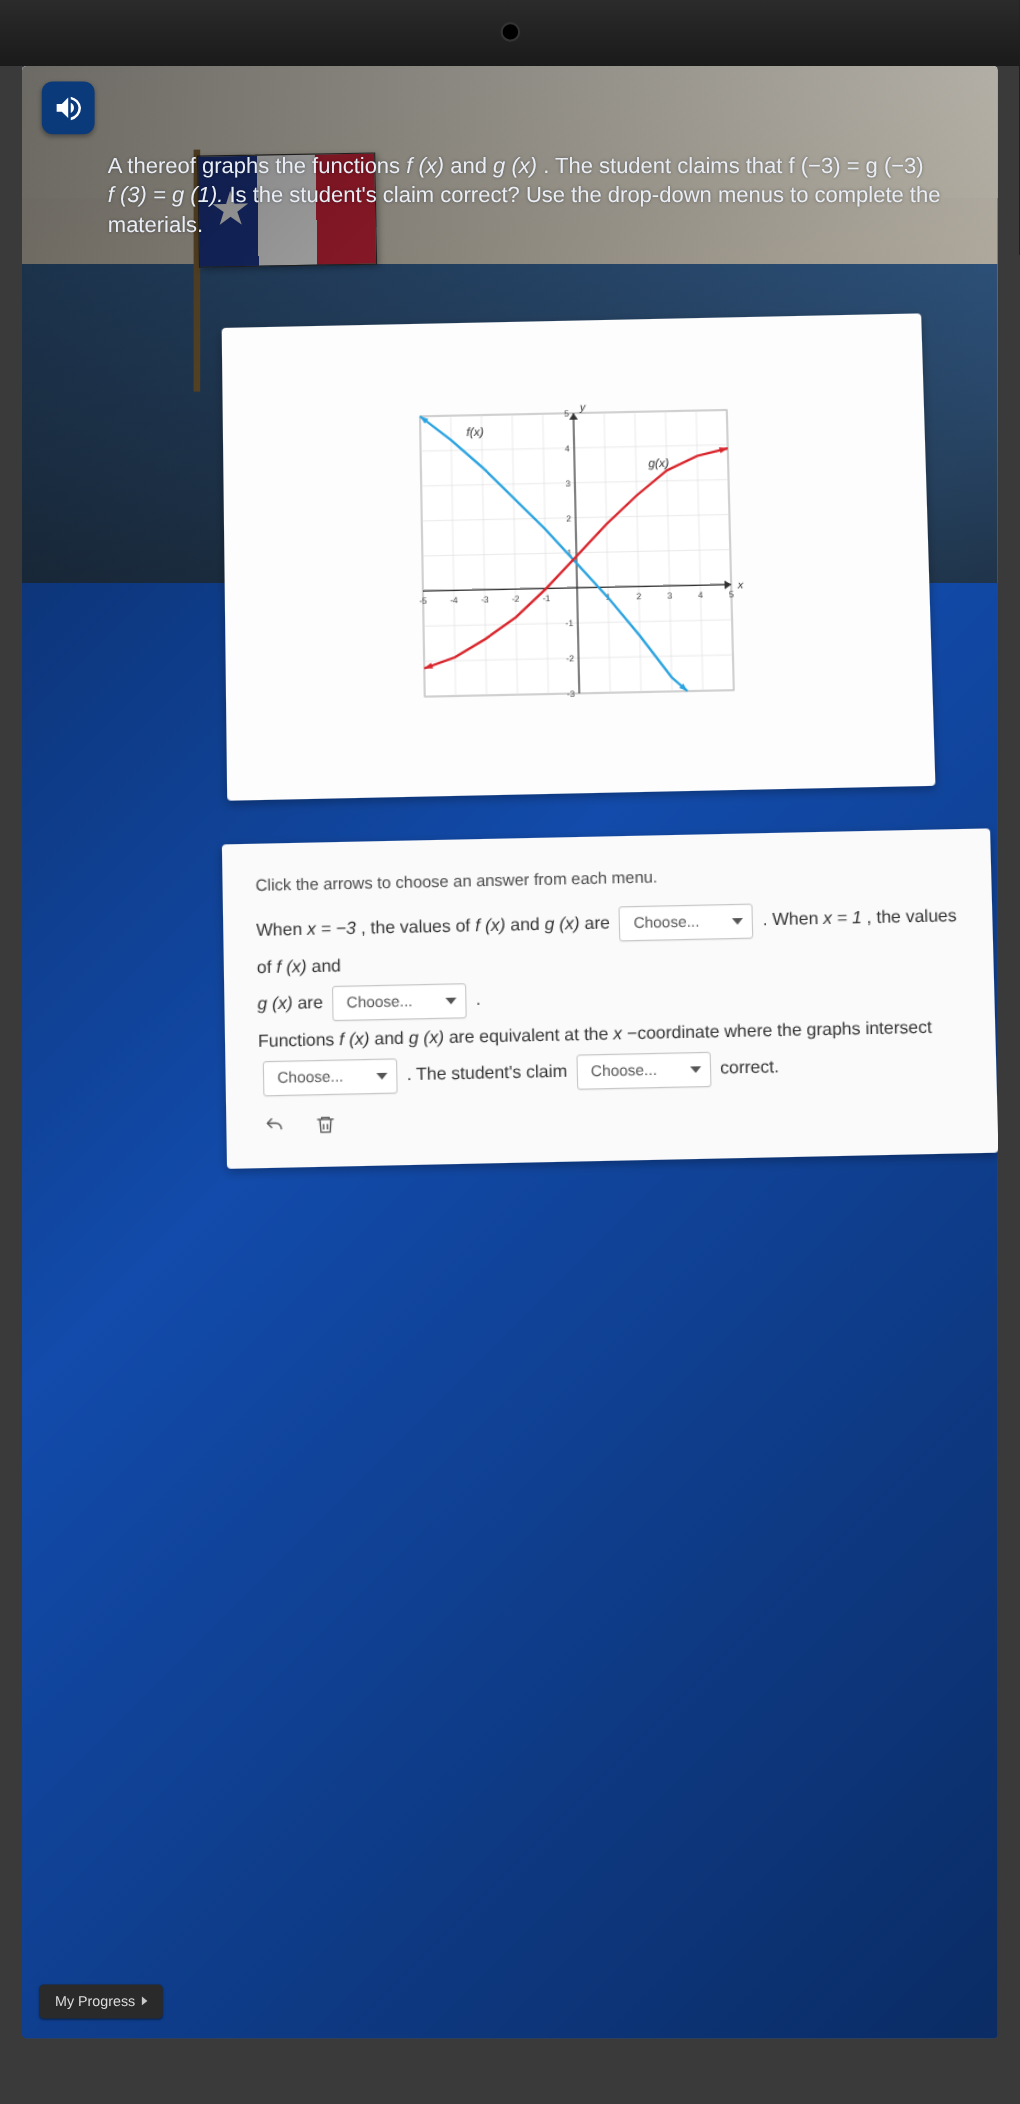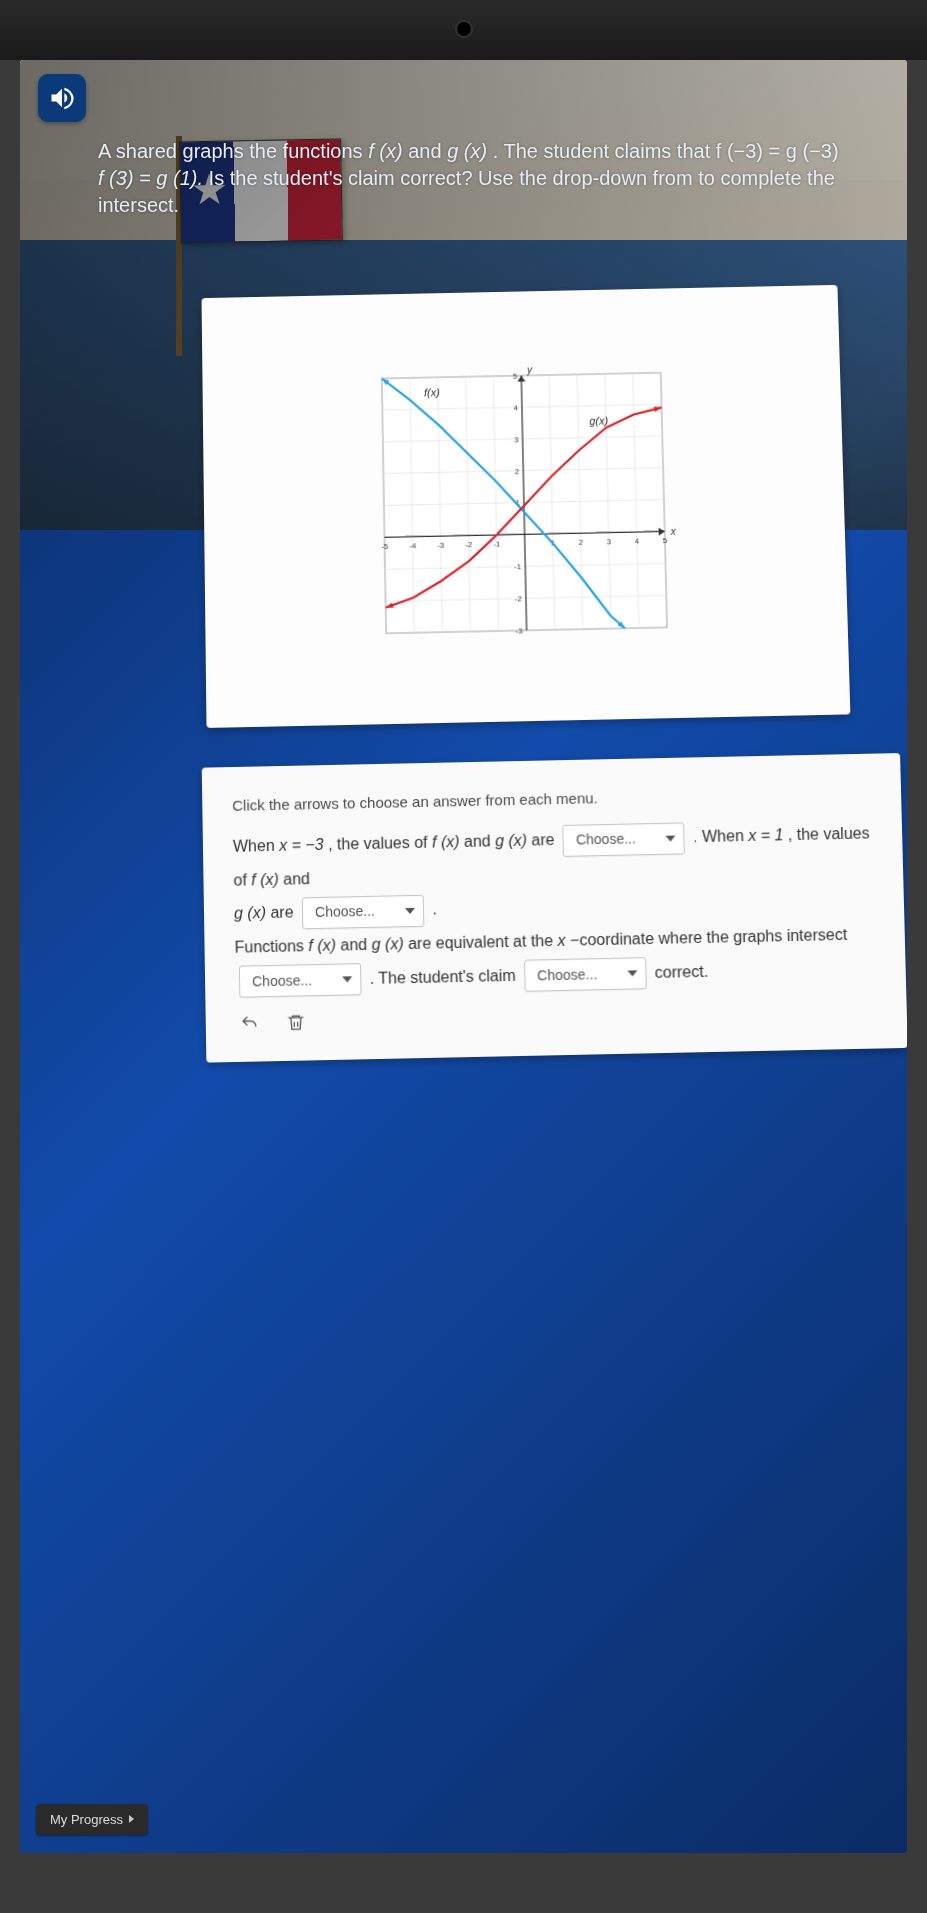--- a/index.html
+++ b/index.html
@@ -241,28 +241,28 @@
     </div>
     <div class="shadow-overlay"></div>
 
     <div class="cam-icon">
       <svg viewBox="0 0 24 24">
         <path d="M3 9v6h4l5 5V4L7 9H3zm13.5 3a4.5 4.5 0 0 0-2.5-4v8a4.5 4.5 0 0 0 2.5-4zm-2.5-8.7v2.06A8 8 0 0 1 20 12a8 8 0 0 1-6 7.64v2.06A10 10 0 0 0 22 12 10 10 0 0 0 14 3.3z"></path>
       </svg>
     </div>
 
     <div class="question-bar">
-      <span>A shared graphs the functions </span>
+      <span>A thereof graphs the functions </span>
       <span class="math-var">f (x)</span>
       <span> and </span>
       <span class="math-var">g (x)</span>
       <span>. The student claims that f (−3) = g (−3)</span><br>
       <span class="math-var">f (3) = g (1). </span>
-      <span>Is the student's claim correct? Use the drop-down from to complete the</span><br>
-      <span>intersect.</span>
+      <span>Is the student's claim correct? Use the drop-down menus to complete the</span><br>
+      <span>materials.</span>
     </div>
 
     <div class="graph-card">
       <svg id="chart-svg" viewBox="0 0 320 300">
           <rect x="20" y="20" width="280" height="255" fill="#fff" stroke="#999"></rect>
           <line x1="20" x2="20" y1="20" y2="275" stroke="#ddd" stroke-width="0.6"></line>
           <line x1="48" x2="48" y1="20" y2="275" stroke="#ddd" stroke-width="0.6"></line>
           <line x1="76" x2="76" y1="20" y2="275" stroke="#ddd" stroke-width="0.6"></line>
           <line x1="104" x2="104" y1="20" y2="275" stroke="#ddd" stroke-width="0.6"></line>
           <line x1="132" x2="132" y1="20" y2="275" stroke="#ddd" stroke-width="0.6"></line>

